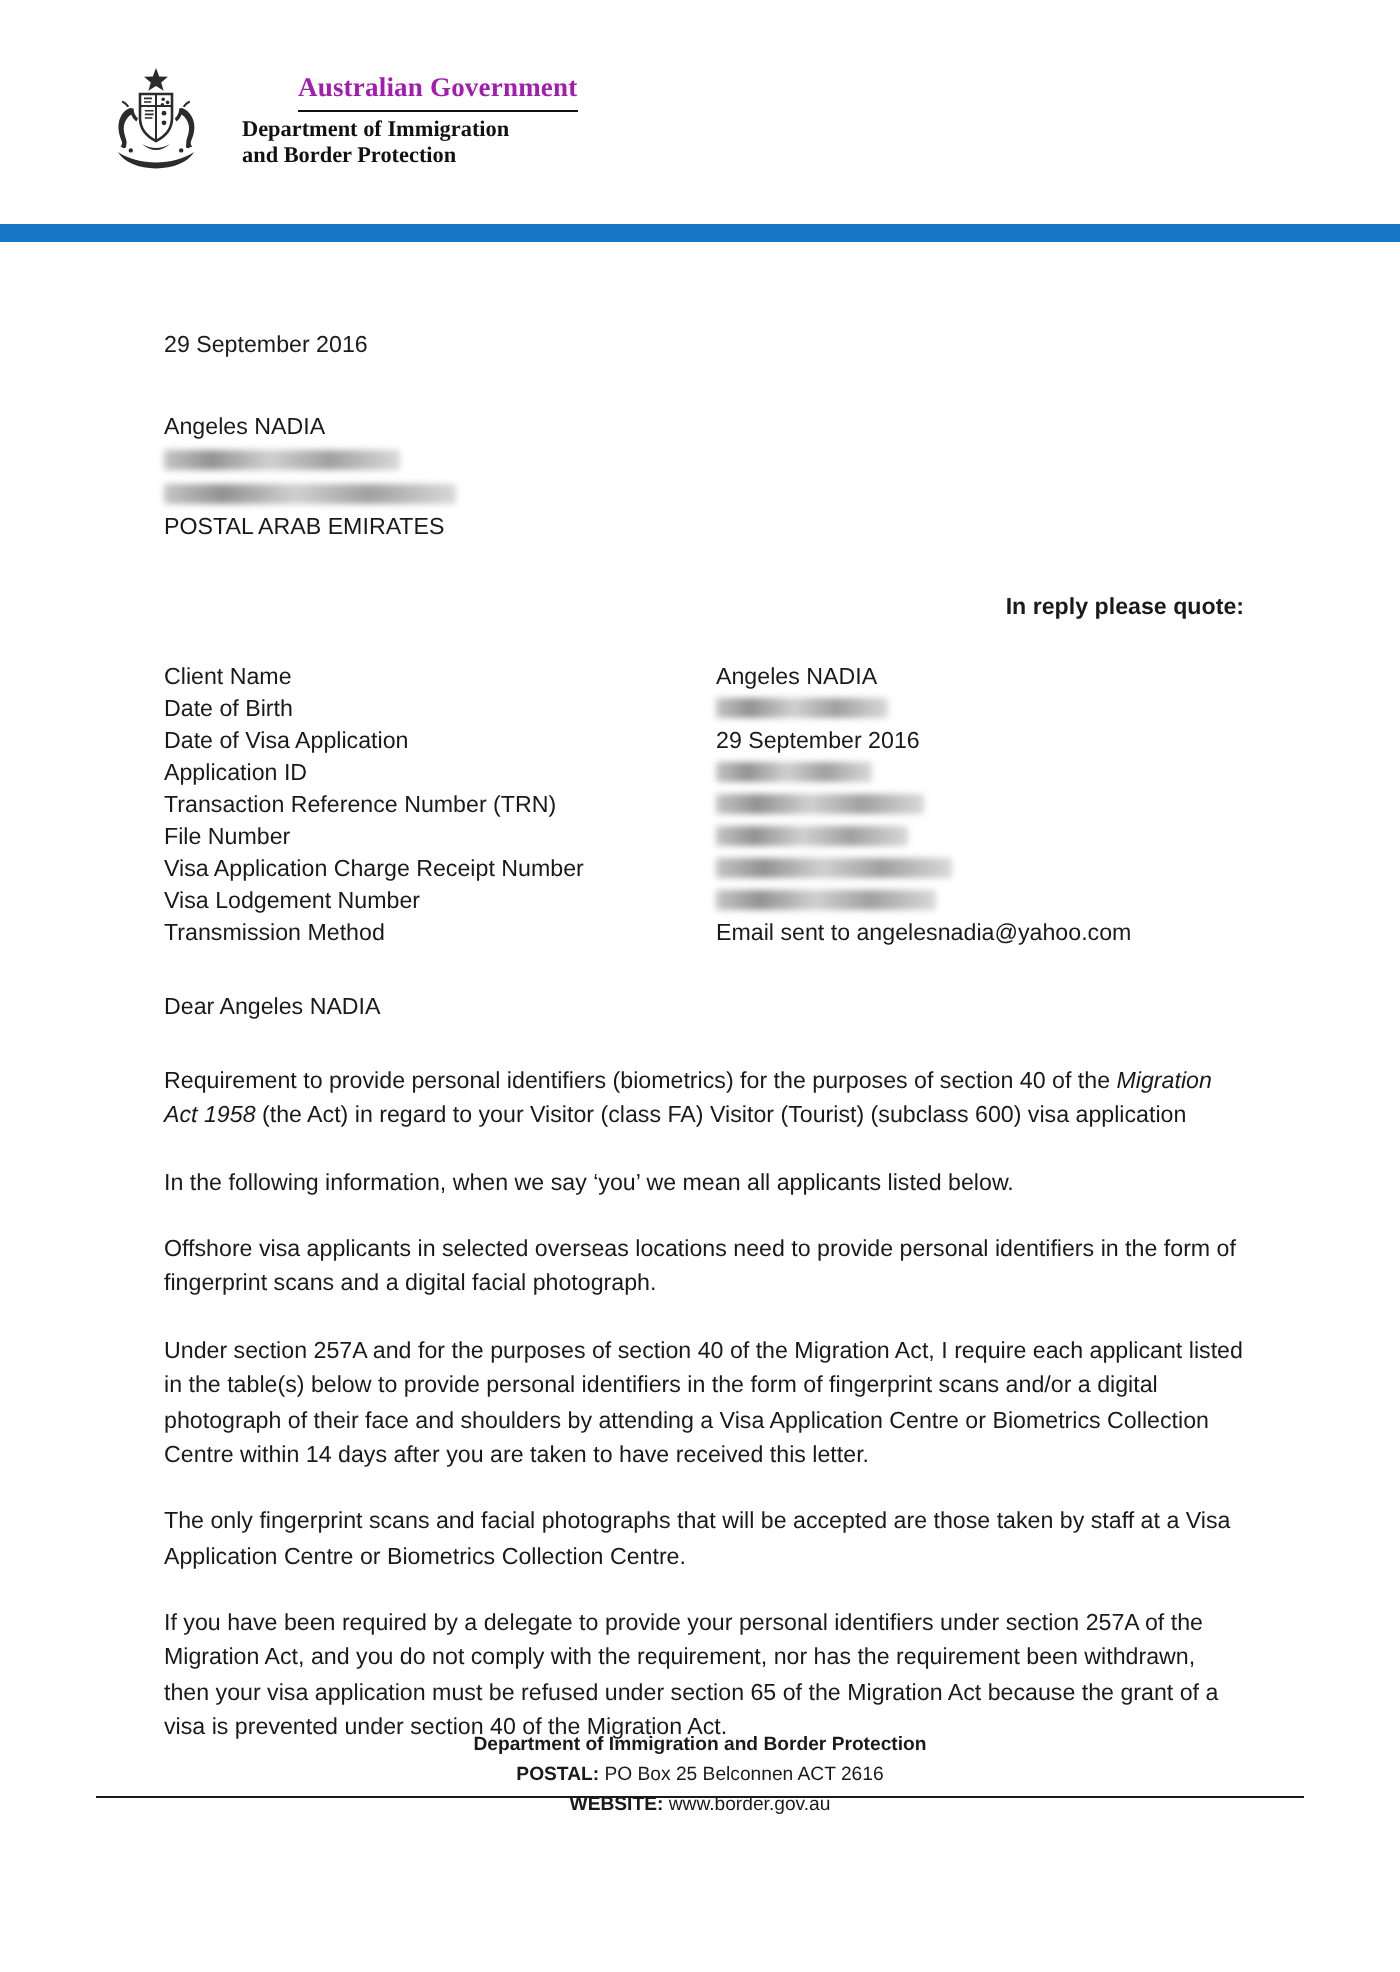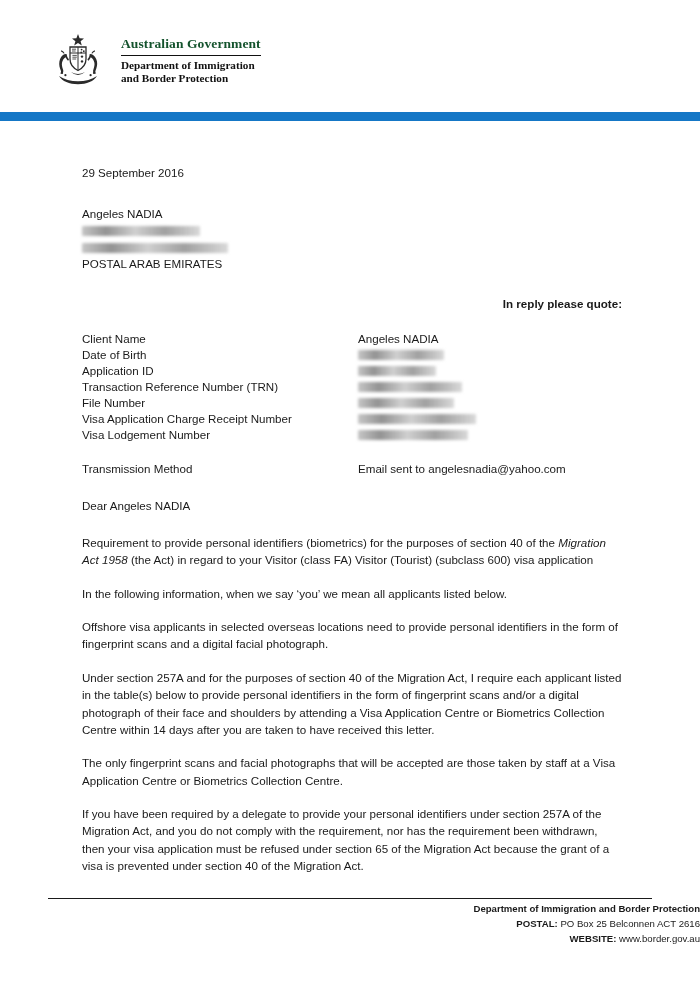--- a/index.html
+++ b/index.html
@@ -43,24 +43,25 @@
     display: flex;
     flex-direction: column;
     justify-content: center;
     line-height: 1.22;
   }
   .gov-line1 {
     font-family: "Liberation Serif", serif;
     font-weight: bold;
     font-size: 13.5px;
     letter-spacing: 0.1px;
-    color: #14532d;
+    color: #a21caf;
     padding-bottom: 2px;
     border-bottom: 1.2px solid #111;
     display: inline-block;
+    margin-left: 28px;
   }
   .gov-line2, .gov-line3 {
     font-family: "Liberation Serif", serif;
     font-weight: bold;
     font-size: 11.2px;
     color: #111;
   }
   .gov-line2 { margin-top: 3px; }
 
   .blue-bar {
@@ -114,21 +115,20 @@
   }
   .fields td {
     padding: 0;
     vertical-align: top;
     line-height: 1.38;
     height: 15.4px;
   }
   .fields td.label { width: 276px; }
 
   .transmission {
-    margin-top: 18px;
   }
   .transmission td.label { width: 276px; }
 
   .salutation { margin-top: 20px; }
 
   .subject {
     font-weight: normal;
     margin-top: 20px;
     line-height: 1.45;
   }
@@ -142,24 +142,24 @@
   
   .footer-rule {
     position: absolute;
     left: 48px;
     top: 898px;
     width: 604px;
     border-top: 1px solid #1a1a1a;
   }
   .footer {
     position: absolute;
-    top: 901px;
+    top: 865px;
     left: 0;
     width: 700px;
-    text-align: right;
+    text-align: center;
     font-size: 9.6px;
     line-height: 1.58;
     color: #1a1a1a;
   }
   .footer .f-title { font-weight: bold; }
   .footer .f-key { font-weight: bold; }
 </style>
 </head>
 <body>
 
@@ -226,20 +226,24 @@
       <tbody>
         <tr>
           <td class="label">Client Name</td>
           <td>Angeles NADIA</td>
         </tr>
         <tr>
           <td class="label">Date of Birth</td>
           <td><span class="redact" style="width:86px"></span></td>
         </tr>
         <tr>
+          <td class="label">Date of Visa Application</td>
+          <td>29 September 2016</td>
+        </tr>
+        <tr>
           <td class="label">Application ID</td>
           <td><span class="redact" style="width:78px"></span></td>
         </tr>
         <tr>
           <td class="label">Transaction Reference Number (TRN)</td>
           <td><span class="redact" style="width:104px"></span></td>
         </tr>
         <tr>
           <td class="label">File Number</td>
           <td><span class="redact" style="width:96px"></span></td>

